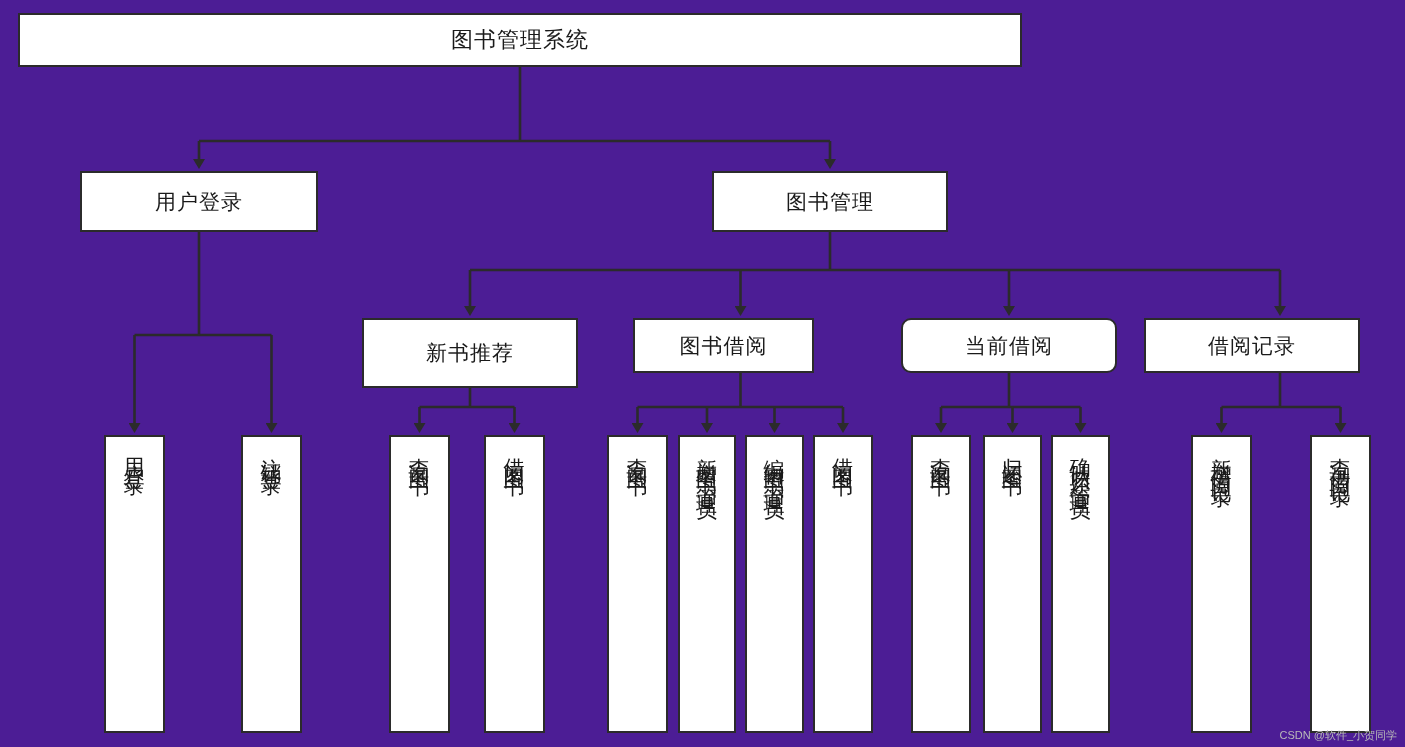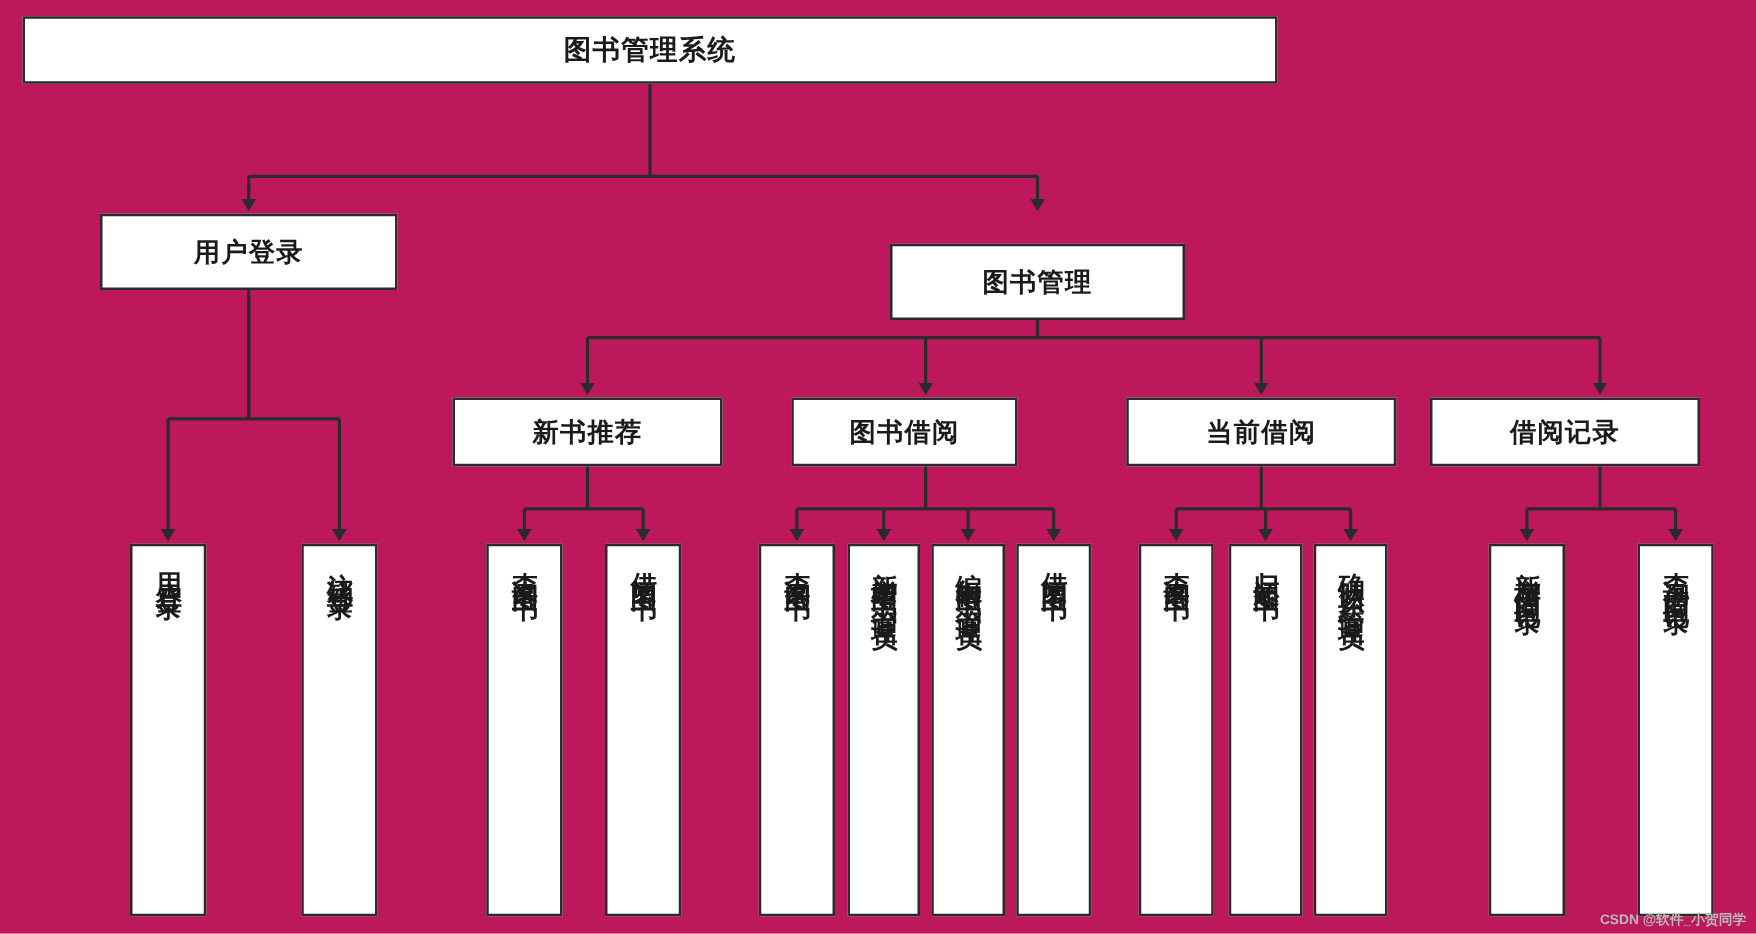--- a/index.html
+++ b/index.html
@@ -8,23 +8,22 @@
     padding: 0;
     background: #ffffff;
   }
   body {
     font-family: "Liberation Sans", "DejaVu Sans", sans-serif;
   }
   #canvas {
     position: relative;
     width: 1405px;
     height: 747px;
-    background: #be185d;
+    background: #4c1d95;
     overflow: hidden;
-    font-weight: bold;
   }
   #edges {
     position: absolute;
     left: 0;
     top: 0;
     width: 1405px;
     height: 747px;
     pointer-events: none;
   }
   .node {
@@ -116,30 +115,30 @@
         <path d="M1340.5,407 L1340.5,424" marker-end="url(#arrow)"></path>
       </g>
   </svg>
   <div id="nodes">
       <div class="node h root" style="left: 18px; top: 13px; width: 1004px; height: 54px;">
         <span>图书管理系统</span>
       </div>
       <div class="node h" style="left: 80px; top: 171px; width: 238px; height: 61px;">
         <span>用户登录</span>
       </div>
-      <div class="node h" style="left: 712px; top: 171px; width: 236px; height: 61px; margin-top: 24px;">
+      <div class="node h" style="left: 712px; top: 171px; width: 236px; height: 61px;">
         <span>图书管理</span>
       </div>
-      <div class="node h" style="left: 362px; top: 318px; width: 216px; height: 55px;">
+      <div class="node h" style="left: 362px; top: 318px; width: 216px; height: 70px;">
         <span>新书推荐</span>
       </div>
       <div class="node h" style="left: 633px; top: 318px; width: 181px; height: 55px;">
         <span>图书借阅</span>
       </div>
-      <div class="node h" style="left: 901px; top: 318px; width: 216px; height: 55px;">
+      <div class="node h" style="left: 901px; top: 318px; width: 216px; height: 55px; border-radius: 10px;">
         <span>当前借阅</span>
       </div>
       <div class="node h" style="left: 1144px; top: 318px; width: 216px; height: 55px;">
         <span>借阅记录</span>
       </div>
       <div class="node v" style="left: 104px; top: 435px; width: 61px; height: 298px;">
         <span class="vtext">用户登录</span>
       </div>
       <div class="node v" style="left: 241px; top: 435px; width: 61px; height: 298px;">
         <span class="vtext">注销登录</span>

